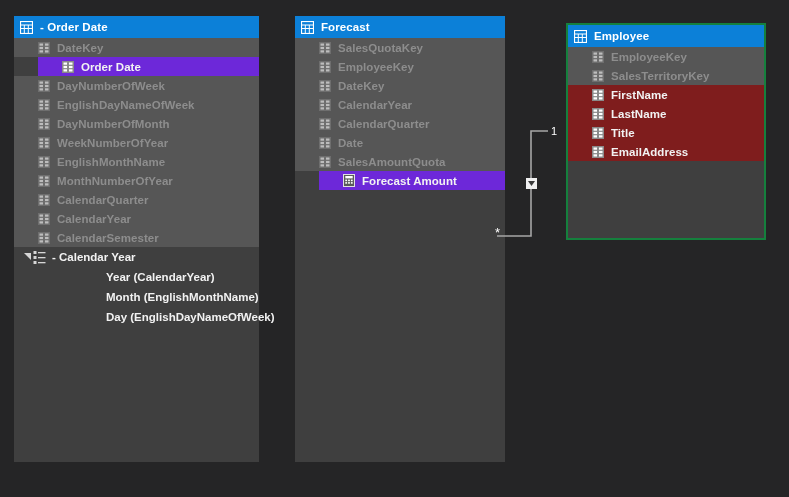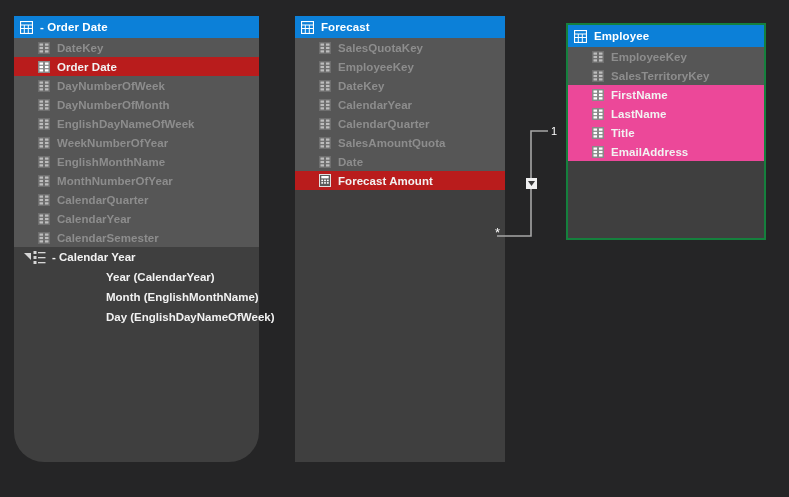--- a/index.html
+++ b/index.html
@@ -60,24 +60,25 @@
     display: flex;
     align-items: center;
     padding-left: 24px;
     box-sizing: border-box;
     white-space: nowrap;
   }
   .field-row.hidden-field {
     background: #565656;
   }
   .field-row.visible-field {
-    background: #ec4899;
+    background: #7f1d1d;
   }
   .field-row.highlight-field {
-    background: #b91c1c;
+    background: #6d28d9;
+    margin-left: 24px;
   }
   .field-label {
     font-size: 11.5px;
     margin-left: 7px;
     letter-spacing: 0.05px;
   }
   .field-row.hidden-field .field-label {
     color: #8d8d8d;
     font-weight: bold;
   }
@@ -171,21 +172,21 @@
     display: flex;
     align-items: center;
     justify-content: center;
   }
 </style>
 </head>
 <body>
 
 <div id="canvas">
 
-  <div class="table-card" id="card-order-date" style="left:14px; top:16px; width:245px; height:446px;border-radius:30px;">
+  <div class="table-card" id="card-order-date" style="left:14px; top:16px; width:245px; height:446px;">
 
     <div class="card-header">
       <span class="icon">
         <svg width="13" height="13" viewBox="0 0 13 13">
           <rect x="0.5" y="0.5" width="12" height="12" fill="none" stroke="#ffffff" stroke-width="1.2"></rect>
           <line x1="0.5" y1="4" x2="12.5" y2="4" stroke="#ffffff" stroke-width="1"></line>
           <line x1="0.5" y1="7.5" x2="12.5" y2="7.5" stroke="#ffffff" stroke-width="1"></line>
           <line x1="4.3" y1="4" x2="4.3" y2="12.5" stroke="#ffffff" stroke-width="1"></line>
           <line x1="8.3" y1="4" x2="8.3" y2="12.5" stroke="#ffffff" stroke-width="1"></line>
         </svg>
@@ -245,36 +246,36 @@
           <svg width="12" height="12" viewBox="0 0 12 12">
             <rect x="0" y="0" width="12" height="12" fill="#6e6e6e"></rect>
             <rect x="1.5" y="1.5" width="3.5" height="2.2" fill="#bdbdbd"></rect>
             <rect x="7" y="1.5" width="3.5" height="2.2" fill="#bdbdbd"></rect>
             <rect x="1.5" y="4.9" width="3.5" height="2.2" fill="#bdbdbd"></rect>
             <rect x="7" y="4.9" width="3.5" height="2.2" fill="#bdbdbd"></rect>
             <rect x="1.5" y="8.3" width="3.5" height="2.2" fill="#bdbdbd"></rect>
             <rect x="7" y="8.3" width="3.5" height="2.2" fill="#bdbdbd"></rect>
           </svg>
         </span>
+        <span class="field-label">EnglishDayNameOfWeek</span>
+      </div>
+
+      <div class="field-row hidden-field">
+        <span class="icon">
+          <svg width="12" height="12" viewBox="0 0 12 12">
+            <rect x="0" y="0" width="12" height="12" fill="#6e6e6e"></rect>
+            <rect x="1.5" y="1.5" width="3.5" height="2.2" fill="#bdbdbd"></rect>
+            <rect x="7" y="1.5" width="3.5" height="2.2" fill="#bdbdbd"></rect>
+            <rect x="1.5" y="4.9" width="3.5" height="2.2" fill="#bdbdbd"></rect>
+            <rect x="7" y="4.9" width="3.5" height="2.2" fill="#bdbdbd"></rect>
+            <rect x="1.5" y="8.3" width="3.5" height="2.2" fill="#bdbdbd"></rect>
+            <rect x="7" y="8.3" width="3.5" height="2.2" fill="#bdbdbd"></rect>
+          </svg>
+        </span>
         <span class="field-label">DayNumberOfMonth</span>
-      </div>
-
-      <div class="field-row hidden-field">
-        <span class="icon">
-          <svg width="12" height="12" viewBox="0 0 12 12">
-            <rect x="0" y="0" width="12" height="12" fill="#6e6e6e"></rect>
-            <rect x="1.5" y="1.5" width="3.5" height="2.2" fill="#bdbdbd"></rect>
-            <rect x="7" y="1.5" width="3.5" height="2.2" fill="#bdbdbd"></rect>
-            <rect x="1.5" y="4.9" width="3.5" height="2.2" fill="#bdbdbd"></rect>
-            <rect x="7" y="4.9" width="3.5" height="2.2" fill="#bdbdbd"></rect>
-            <rect x="1.5" y="8.3" width="3.5" height="2.2" fill="#bdbdbd"></rect>
-            <rect x="7" y="8.3" width="3.5" height="2.2" fill="#bdbdbd"></rect>
-          </svg>
-        </span>
-        <span class="field-label">EnglishDayNameOfWeek</span>
       </div>
 
 
       <div class="field-row hidden-field">
         <span class="icon">
           <svg width="12" height="12" viewBox="0 0 12 12">
             <rect x="0" y="0" width="12" height="12" fill="#6e6e6e"></rect>
             <rect x="1.5" y="1.5" width="3.5" height="2.2" fill="#bdbdbd"></rect>
             <rect x="7" y="1.5" width="3.5" height="2.2" fill="#bdbdbd"></rect>
             <rect x="1.5" y="4.9" width="3.5" height="2.2" fill="#bdbdbd"></rect>
@@ -491,36 +492,36 @@
           <svg width="12" height="12" viewBox="0 0 12 12">
             <rect x="0" y="0" width="12" height="12" fill="#6e6e6e"></rect>
             <rect x="1.5" y="1.5" width="3.5" height="2.2" fill="#bdbdbd"></rect>
             <rect x="7" y="1.5" width="3.5" height="2.2" fill="#bdbdbd"></rect>
             <rect x="1.5" y="4.9" width="3.5" height="2.2" fill="#bdbdbd"></rect>
             <rect x="7" y="4.9" width="3.5" height="2.2" fill="#bdbdbd"></rect>
             <rect x="1.5" y="8.3" width="3.5" height="2.2" fill="#bdbdbd"></rect>
             <rect x="7" y="8.3" width="3.5" height="2.2" fill="#bdbdbd"></rect>
           </svg>
         </span>
+        <span class="field-label">Date</span>
+      </div>
+
+      <div class="field-row hidden-field">
+        <span class="icon">
+          <svg width="12" height="12" viewBox="0 0 12 12">
+            <rect x="0" y="0" width="12" height="12" fill="#6e6e6e"></rect>
+            <rect x="1.5" y="1.5" width="3.5" height="2.2" fill="#bdbdbd"></rect>
+            <rect x="7" y="1.5" width="3.5" height="2.2" fill="#bdbdbd"></rect>
+            <rect x="1.5" y="4.9" width="3.5" height="2.2" fill="#bdbdbd"></rect>
+            <rect x="7" y="4.9" width="3.5" height="2.2" fill="#bdbdbd"></rect>
+            <rect x="1.5" y="8.3" width="3.5" height="2.2" fill="#bdbdbd"></rect>
+            <rect x="7" y="8.3" width="3.5" height="2.2" fill="#bdbdbd"></rect>
+          </svg>
+        </span>
         <span class="field-label">SalesAmountQuota</span>
-      </div>
-
-      <div class="field-row hidden-field">
-        <span class="icon">
-          <svg width="12" height="12" viewBox="0 0 12 12">
-            <rect x="0" y="0" width="12" height="12" fill="#6e6e6e"></rect>
-            <rect x="1.5" y="1.5" width="3.5" height="2.2" fill="#bdbdbd"></rect>
-            <rect x="7" y="1.5" width="3.5" height="2.2" fill="#bdbdbd"></rect>
-            <rect x="1.5" y="4.9" width="3.5" height="2.2" fill="#bdbdbd"></rect>
-            <rect x="7" y="4.9" width="3.5" height="2.2" fill="#bdbdbd"></rect>
-            <rect x="1.5" y="8.3" width="3.5" height="2.2" fill="#bdbdbd"></rect>
-            <rect x="7" y="8.3" width="3.5" height="2.2" fill="#bdbdbd"></rect>
-          </svg>
-        </span>
-        <span class="field-label">Date</span>
       </div>
 
       <div class="field-row highlight-field">
         <span class="icon">
           <svg width="12" height="13" viewBox="0 0 12 13">
             <rect x="0.5" y="0.5" width="11" height="12" fill="#5a5a5a" stroke="#e0e0e0" stroke-width="1"></rect>
             <rect x="2.3" y="2" width="7.4" height="2.4" fill="#ffffff"></rect>
             <rect x="2.3" y="5.6" width="1.8" height="1.6" fill="#ffffff"></rect>
             <rect x="5.1" y="5.6" width="1.8" height="1.6" fill="#ffffff"></rect>
             <rect x="7.9" y="5.6" width="1.8" height="1.6" fill="#ffffff"></rect>

